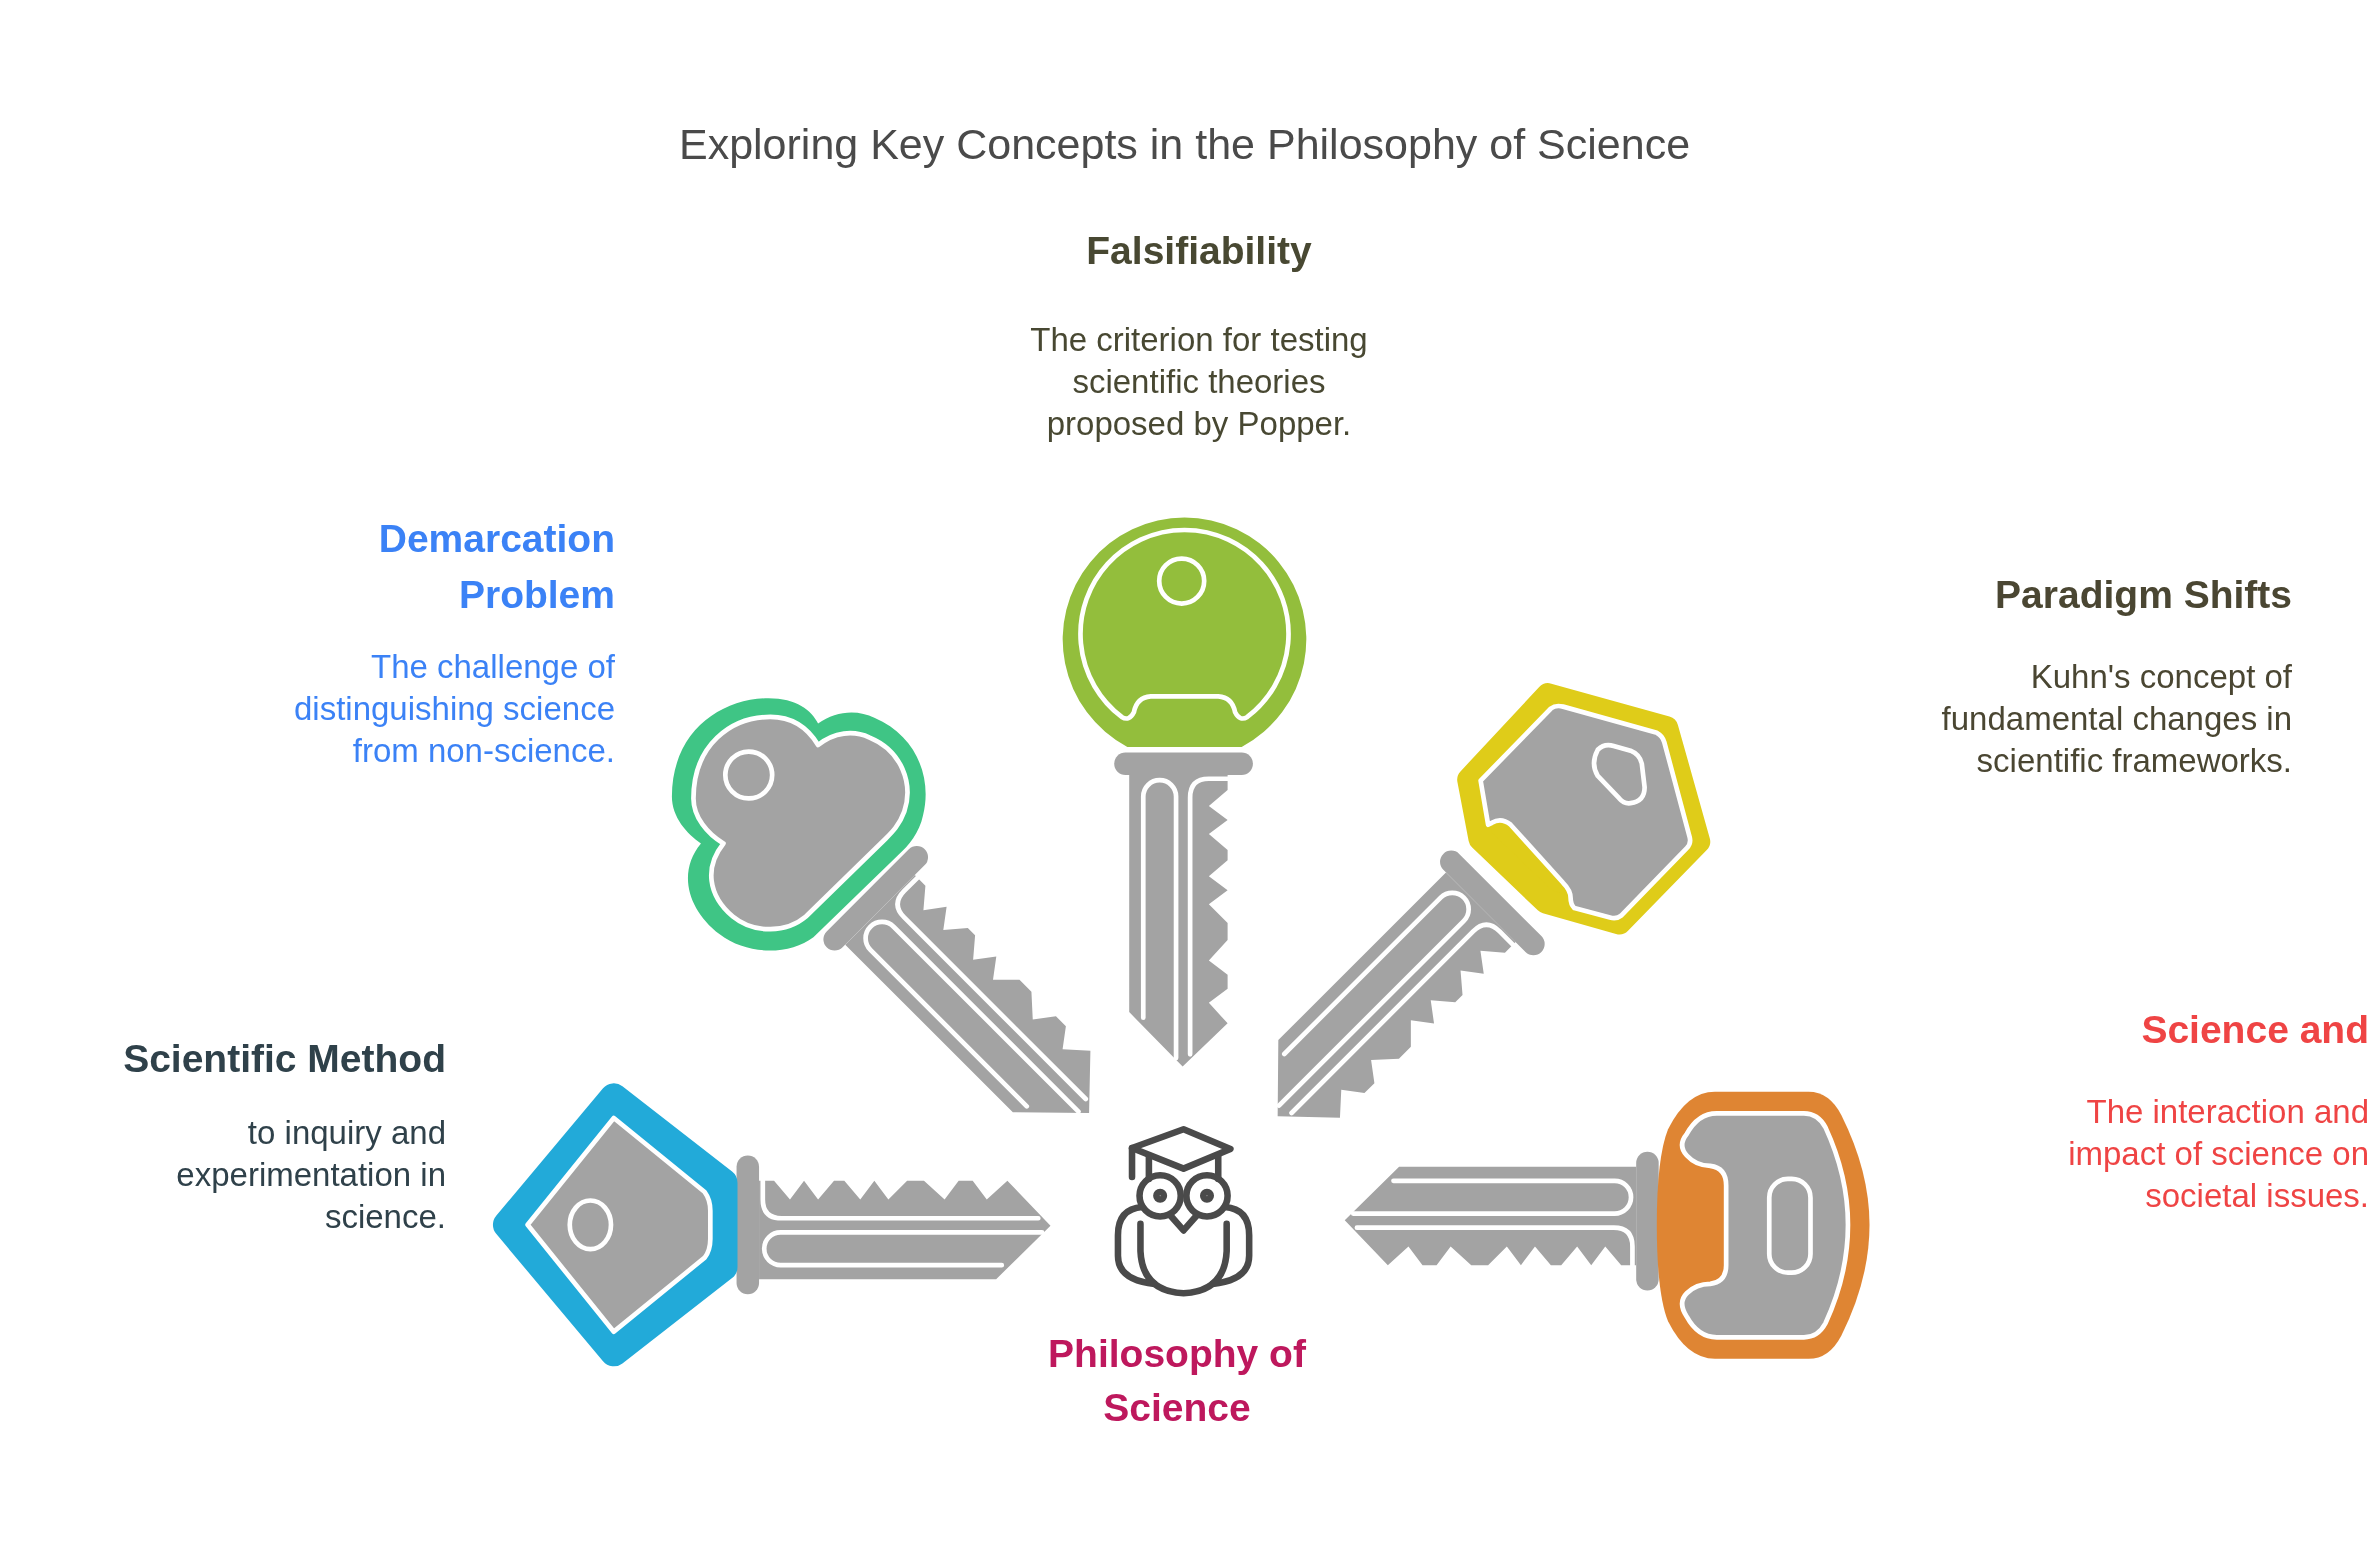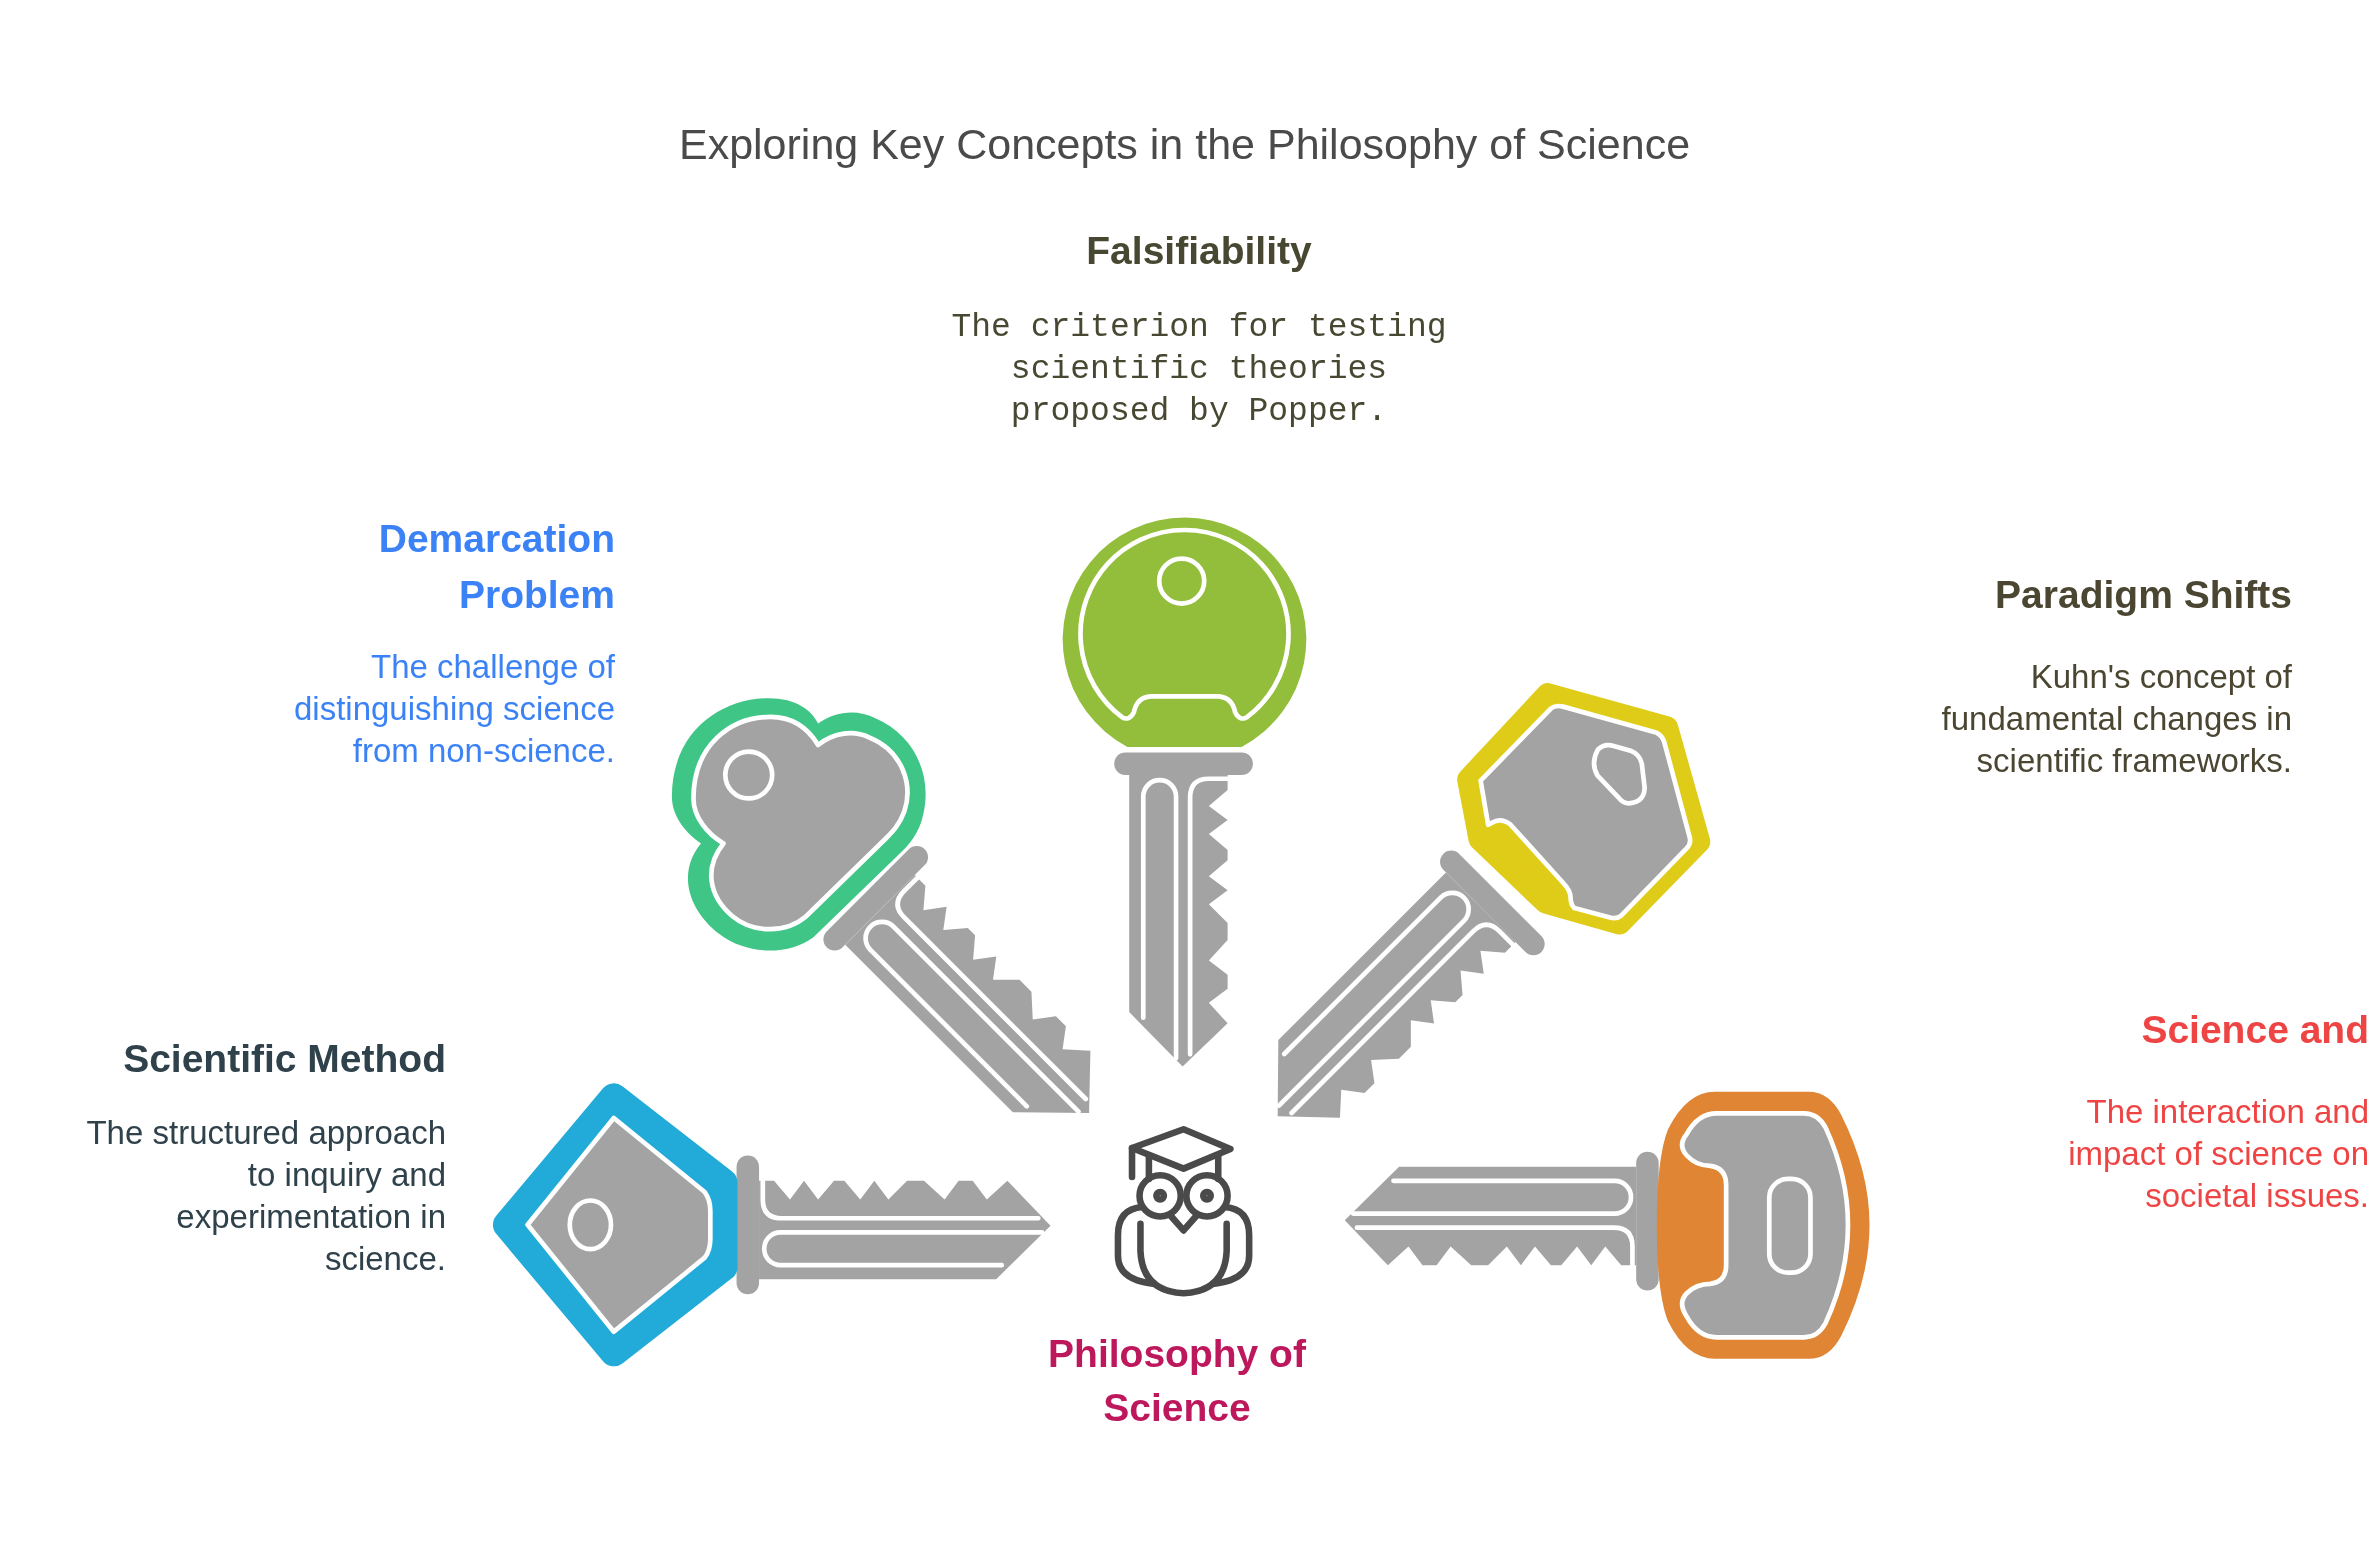--- a/index.html
+++ b/index.html
@@ -8,21 +8,21 @@
   .txt { position: absolute; white-space: nowrap; }
   .main-title { left: 0; width: 2369px; top: 116px; text-align: center; font-size: 43px; line-height: 56px; color: #4a4a4a; }
   .block { position: absolute; }
   .block .head { font-weight: bold; font-size: 39px; line-height: 56px; }
   .block .desc { font-size: 33px; line-height: 42px; margin-top: 0; }
   .block .line { display: block; white-space: nowrap; }
   .right { text-align: right; }
   .center { text-align: center; }
   .left { text-align: right; }
   #b-fals { left: 918px; width: 562px; top: 223px; color: #484832; }
-  #b-fals .desc { margin-top: 28px; font-family: Liberation Mono, monospace; }
+  #b-fals .desc { margin-top: 40px; }
   #b-dem { left: 147px; width: 468px; top: 511px; color: #3b82f6; }
   #b-dem .desc { margin-top: 23.4px; }
   #b-sci { left: 0px; width: 446px; top: 1031px; color: #2f414a; }
   #b-sci .desc { margin-top: 25px; }
   #b-par { left: 1767px; width: 525px; top: 567px; color: #4a4632; }
   #b-par .desc { margin-top: 33px; }
   #b-soc { left: 1938px; width: 431px; top: 1002px; color: #ef4444; }
   #b-soc .desc { margin-top: 33px; }
   #b-center { left: 943px; width: 468px; top: 1327px; color: #be185d; }
   #b-center .head { font-size: 39px; line-height: 54px; }
@@ -124,21 +124,20 @@
     <span class="line">distinguishing science</span>
     <span class="line">from non-science.</span>
   </div>
 </div>
 
 <div class="block right" id="b-sci">
   <div class="head">
     <span class="line">Scientific Method</span>
   </div>
   <div class="desc">
-    <span class="line">The structured approach</span>
     <span class="line">to inquiry and</span>
     <span class="line">experimentation in</span>
     <span class="line">science.</span>
   </div>
 </div>
 
 <div class="block left" id="b-par">
   <div class="head">
     <span class="line">Paradigm Shifts</span>
   </div>

